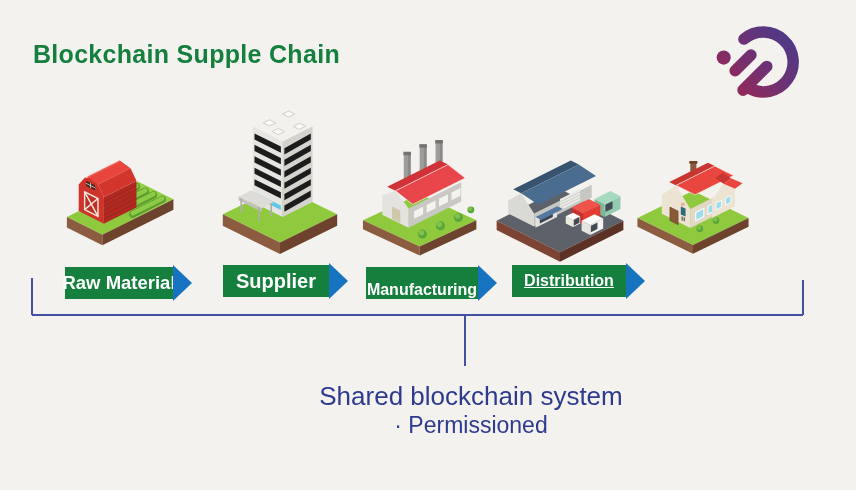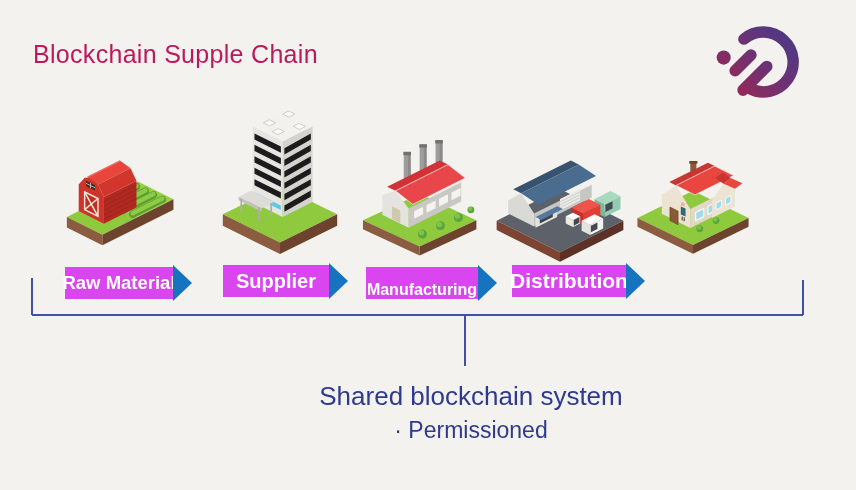--- a/index.html
+++ b/index.html
@@ -3,47 +3,47 @@
 <meta charset="utf-8">
 <style>
   html,body{margin:0;padding:0;}
   .canvas{
     position:relative;width:856px;height:490px;overflow:hidden;
     background:#f4f2ef;
     font-family:"Liberation Sans", sans-serif;
   }
   .page-title{
     position:absolute;left:33px;top:40px;margin:0;
-    font-size:25px;font-weight:400;letter-spacing:.3px;color:#be185d;
+    font-size:25px;font-weight:700;letter-spacing:.3px;color:#15803d;
   }
   .logo{position:absolute;left:714px;top:18px;width:88px;height:88px;}
   .illus{position:absolute;}
   .illus svg{display:block;width:100%;height:auto;}
   .banner{
-    position:absolute;height:32px;background:#d946ef;color:#ffffff;
+    position:absolute;height:32px;background:#15803d;color:#ffffff;
     display:flex;align-items:center;justify-content:center;
     font-weight:600;white-space:nowrap;
   }
   .banner::after{
     content:"";position:absolute;left:100%;top:-2px;width:0;height:0;
     border-top:18px solid transparent;border-bottom:18px solid transparent;
     border-left:19px solid #1673bf;
   }
   .banner-raw{left:65px;top:267px;width:108px;font-size:18.5px;}
   .banner-supplier{left:223px;top:265px;width:106px;font-size:20px;}
   .banner-manufacturing{left:366px;top:267px;width:112px;font-size:16px;align-items:flex-end;}
-  .banner-distribution{left:512px;top:265px;width:114px;font-size:21px;}
+  .banner-distribution{left:512px;top:265px;width:114px;font-size:16px;text-decoration:underline;}
   .banner-customer{left:650px;top:267px;width:106px;font-size:19.5px;}
   .bracket{position:absolute;left:30px;top:276px;width:776px;height:92px;}
   .note{
     position:absolute;left:251px;top:381px;width:440px;
     text-align:center;color:#2d3a8e;
   }
   .note-line1{font-size:26px;font-weight:500;line-height:1.2;text-align:center;}
-  .note-line2{font-size:23px;font-weight:500;line-height:1.2;margin-top:5px;}
+  .note-line2{font-size:23px;font-weight:500;line-height:1.2;}
 </style>
 </head>
 <body>
 
 <div class="canvas">
 
   <h1 class="page-title">Blockchain Supple Chain</h1>
 
   <div class="logo">
     <svg viewBox="0 0 100 100" width="88" height="88">

